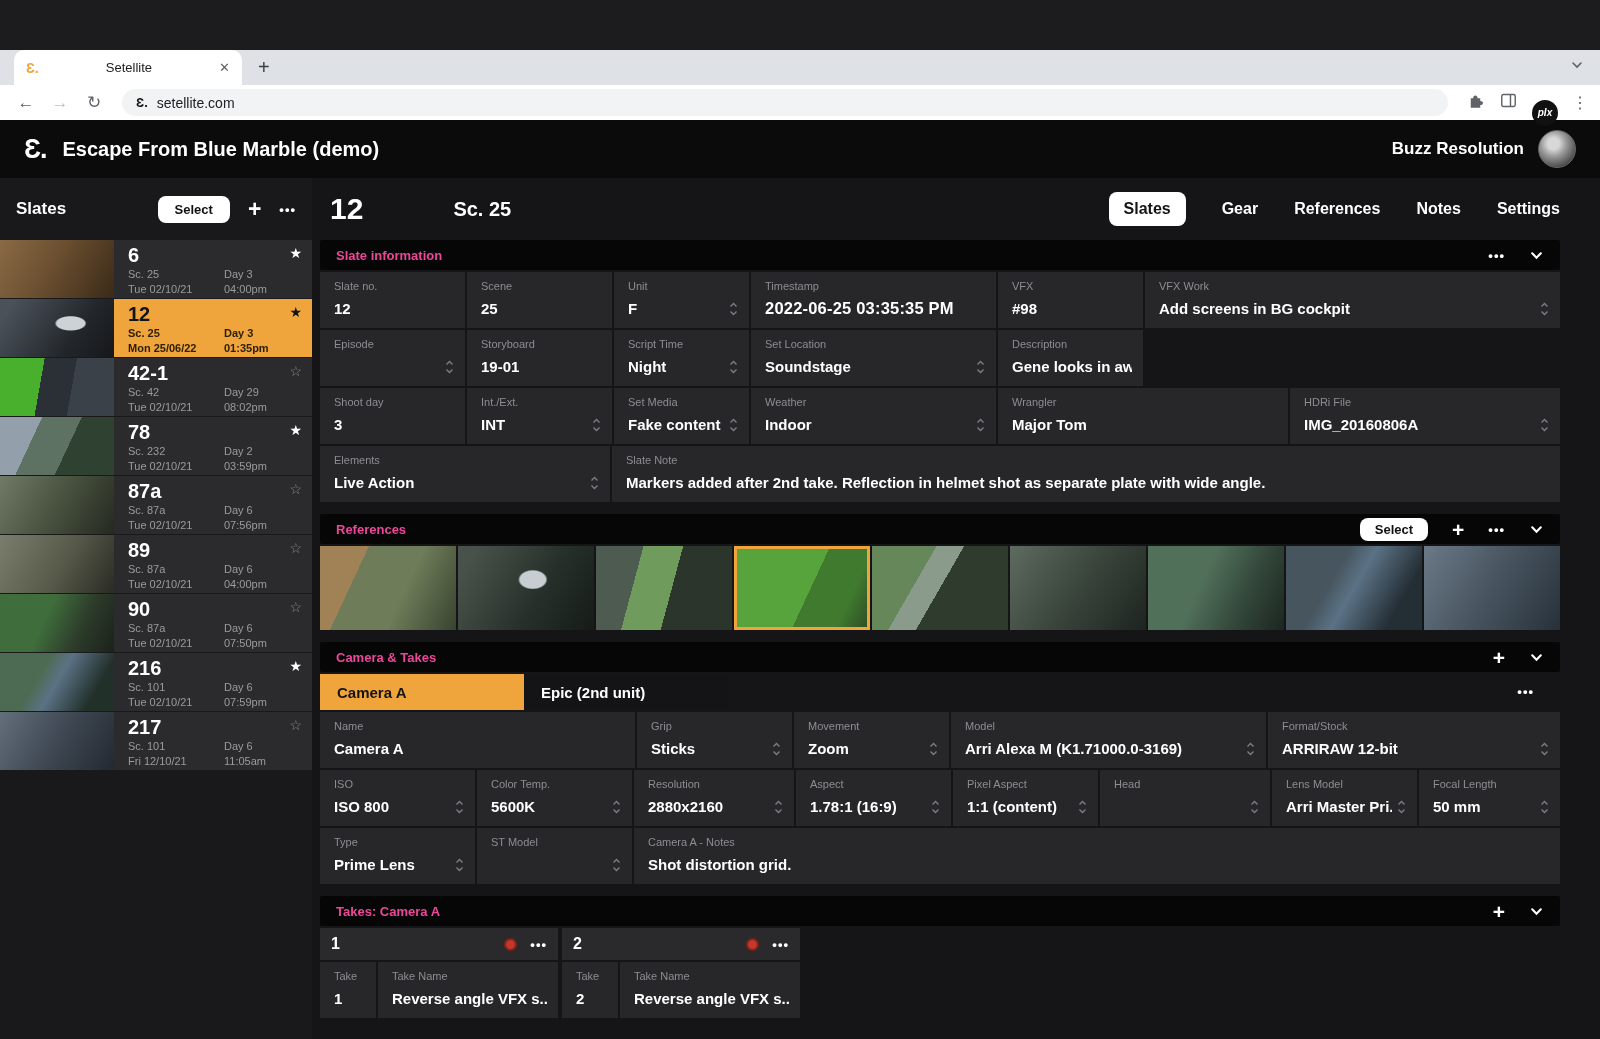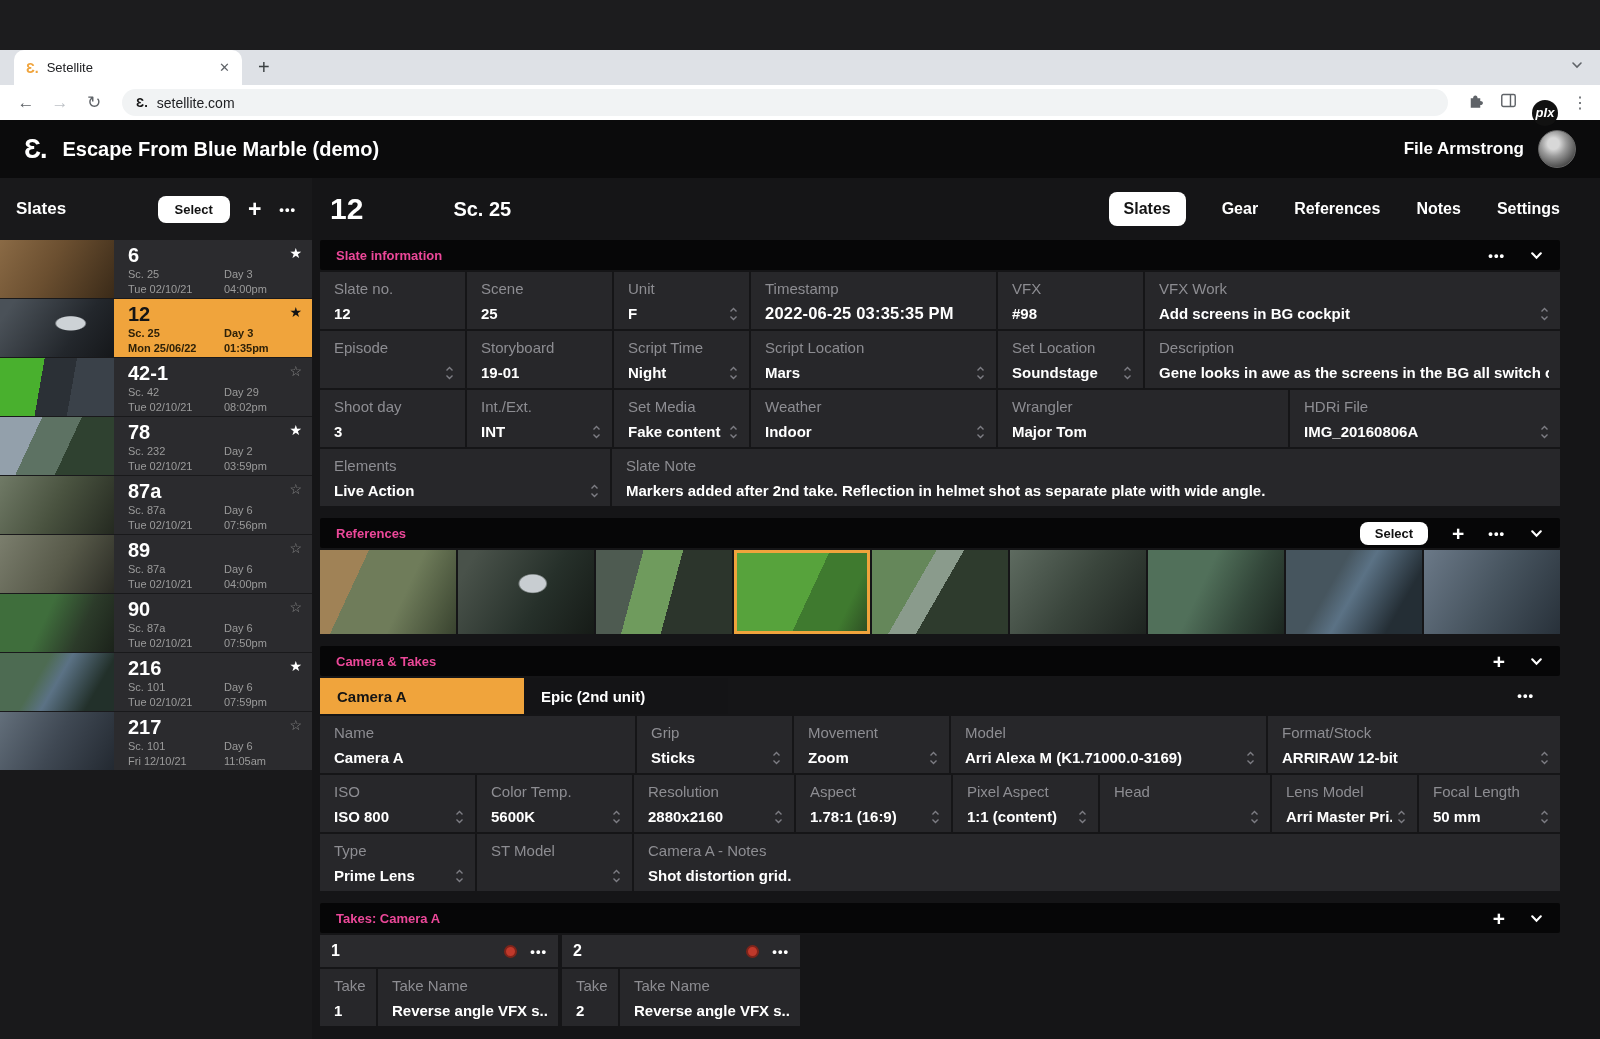--- a/index.html
+++ b/index.html
@@ -5,34 +5,34 @@
   * { box-sizing: border-box; margin: 0; padding: 0; }
   html,body { width:1600px; height:1039px; overflow:hidden; background:#151517;
     font-family:"Liberation Sans", sans-serif; -webkit-font-smoothing:antialiased; }
 
   
   .browser-top { height:50px; background:#1c1c1e; }
   .tab-strip { height:35px; background:#dee1e6; display:flex; align-items:stretch; position:relative; }
   .tab { width:228px; margin-left:14px; background:#fff; border-radius:10px 10px 0 0;
     display:flex; align-items:center; padding:0 12px; gap:8px; }
   .tab-favicon { color:#f0a43c; font-weight:bold; font-size:14px; }
-  .tab-title { flex:1; font-size:13px; color:#202124; }
+  .tab-title { flex:1; font-size:13px; color:#202124;text-align:center; }
   .tab-close { color:#5f6368; font-size:13px; cursor:pointer; }
   .newtab { color:#3c4043; font-size:20px; line-height:35px; margin-left:16px; cursor:pointer; }
   .tabstrip-chev { position:absolute; right:16px; top:8px; color:#5f6368; }
   .toolbar { height:35px; background:#fff; display:flex; align-items:center; padding:0 12px; gap:6px; }
   .nav-ico { color:#5f6368; font-size:17px; width:28px; text-align:center; cursor:pointer; }
   .nav-ico.disabled { color:#bdc1c6; }
   .url-field { flex:1; height:27px; background:#f1f3f4; border-radius:14px; display:flex;
     align-items:center; padding:0 14px; gap:9px; margin:0 8px; }
   .url-favicon { color:#141414; font-weight:bold; font-size:13px; }
   .url-text { font-size:14px; color:#202124; }
   .tb-right { display:flex; align-items:center; gap:14px; margin-left:4px; }
   .pix-badge { width:26px; height:26px; border-radius:50%; background:#111; color:#fff;
-    font-size:13px; font-weight:bold; font-style:italic; display:flex; align-items:center;
+    font-size:10px; font-weight:bold; font-style:italic; display:flex; align-items:center;
     justify-content:center; cursor:pointer;margin-top:20px; }
   .kebab-v { color:#5f6368; font-size:16px; cursor:pointer; }
 
   
   .app-header { height:58px; background:#0b0b0c; display:flex; align-items:center; padding:0 24px; }
   .logo { color:#fff; font-size:27px; font-weight:bold; letter-spacing:-1px; }
   .logo::before { content:"Ɛ."; }
   .app-title { color:#fff; font-size:20px; font-weight:bold; margin-left:16px; }
   .hdr-right { margin-left:auto; display:flex; align-items:center; gap:14px; }
   .user-name { color:#fff; font-size:17px; font-weight:bold; }
@@ -91,21 +91,21 @@
     padding:0 16px; border-radius:2px; }
   .panel-title { color:#ec4899; font-size:13px; font-weight:bold; }
   .ph-right { margin-left:auto; display:flex; align-items:center; gap:24px; }
   .ph-right .pill-btn { padding:4px 15px; }
   .ph-ico { color:#fff; cursor:pointer; font-size:13px; font-weight:bold; letter-spacing:1px; }
   .ph-plus { color:#fff; font-size:21px; font-weight:bold; cursor:pointer; line-height:1; }
   .chev-svg { display:block; cursor:pointer; }
 
   .field-row { display:flex; gap:2px; margin-top:2px; }
   .cell { background:#27272a; min-height:56px; padding:8px 11px 6px 14px; position:relative; overflow:hidden; }
-  .cell-label { font-size:15px; color:#8d8d92; white-space:nowrap; overflow:hidden; }
+  .cell-label { font-size:11px; color:#8d8d92; white-space:nowrap; overflow:hidden; }
   .cell-value-row { display:flex; align-items:center; margin-top:7px; min-height:19px; }
   .cell-value { font-size:15px; font-weight:bold; color:#fff; white-space:nowrap; overflow:hidden; flex:1; }
   .stepper { flex:none; margin-left:5px; color:#7d7d84; }
 
   .si-r1 .cell:nth-child(1), .si-r2 .cell:nth-child(1), .si-r3 .cell:nth-child(1) { flex:0 0 145px; }
   .si-r1 .cell:nth-child(2), .si-r2 .cell:nth-child(2), .si-r3 .cell:nth-child(2) { flex:0 0 145px; }
   .si-r1 .cell:nth-child(3), .si-r2 .cell:nth-child(3), .si-r3 .cell:nth-child(3) { flex:0 0 135px; }
   .si-r1 .cell:nth-child(4), .si-r2 .cell:nth-child(4), .si-r3 .cell:nth-child(4) { flex:0 0 245px; }
   .si-r1 .cell:nth-child(5), .si-r2 .cell:nth-child(5) { flex:0 0 145px; }
   .si-r3 .cell:nth-child(5) { flex:0 0 290px; }
@@ -200,21 +200,21 @@
     </span>
     <span class="pix-badge">pIx</span>
     <span class="kebab-v">⋮</span>
   </div>
 </div>
 
 <div class="app-header">
   <span class="logo"></span>
   <span class="app-title">Escape From Blue Marble (demo)</span>
   <div class="hdr-right">
-    <span class="user-name">File Armstrong</span>
+    <span class="user-name">Buzz Resolution</span>
     <span class="avatar"></span>
   </div>
 </div>
 
 <div class="content">
 
   <div class="sidebar">
     <div class="sidebar-header">
       <span class="sidebar-title">Slates</span>
       <button class="pill-btn">Select</button>
@@ -438,30 +438,20 @@
     <div class="cell-label">Script Time</div>
     <div class="cell-value-row">
       <div class="cell-value">Night</div>
       <svg class="stepper" width="9" height="16" viewBox="0 0 9 16">
         <path d="M1.5 5.6 L4.5 2.6 L7.5 5.6" fill="none" stroke="currentColor" stroke-width="1.4"></path>
         <path d="M1.5 10.4 L4.5 13.4 L7.5 10.4" fill="none" stroke="currentColor" stroke-width="1.4"></path>
       </svg>
     </div>
   </div>
             <div class="cell">
-    <div class="cell-label">Script Location</div>
-    <div class="cell-value-row">
-      <div class="cell-value">Mars</div>
-      <svg class="stepper" width="9" height="16" viewBox="0 0 9 16">
-        <path d="M1.5 5.6 L4.5 2.6 L7.5 5.6" fill="none" stroke="currentColor" stroke-width="1.4"></path>
-        <path d="M1.5 10.4 L4.5 13.4 L7.5 10.4" fill="none" stroke="currentColor" stroke-width="1.4"></path>
-      </svg>
-    </div>
-  </div>
-            <div class="cell">
     <div class="cell-label">Set Location</div>
     <div class="cell-value-row">
       <div class="cell-value">Soundstage</div>
       <svg class="stepper" width="9" height="16" viewBox="0 0 9 16">
         <path d="M1.5 5.6 L4.5 2.6 L7.5 5.6" fill="none" stroke="currentColor" stroke-width="1.4"></path>
         <path d="M1.5 10.4 L4.5 13.4 L7.5 10.4" fill="none" stroke="currentColor" stroke-width="1.4"></path>
       </svg>
     </div>
   </div>
             <div class="cell">

